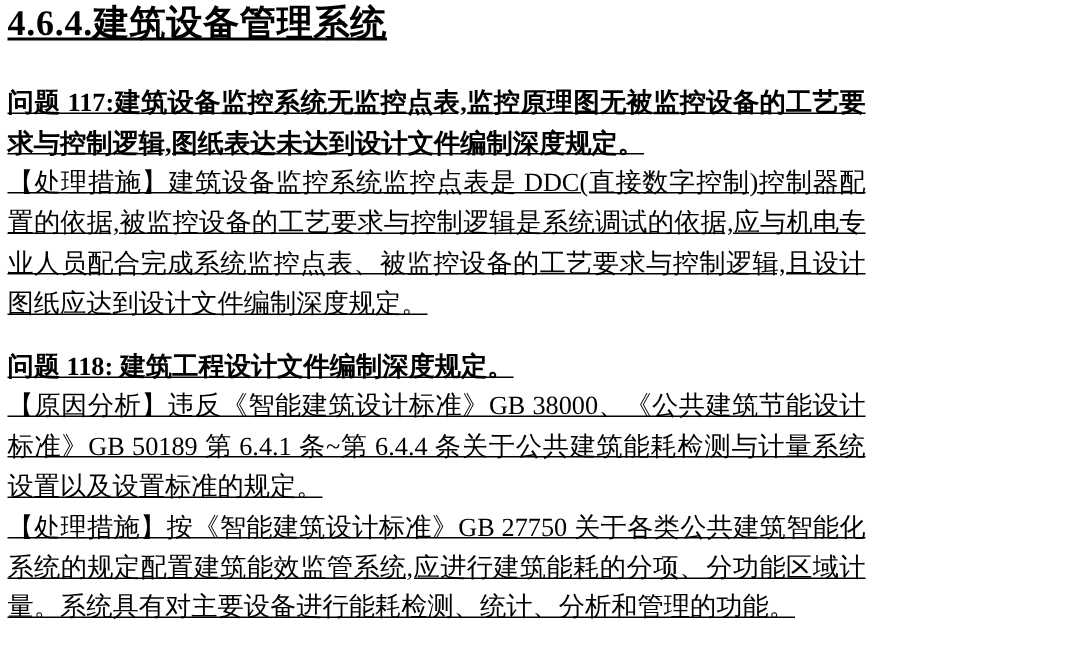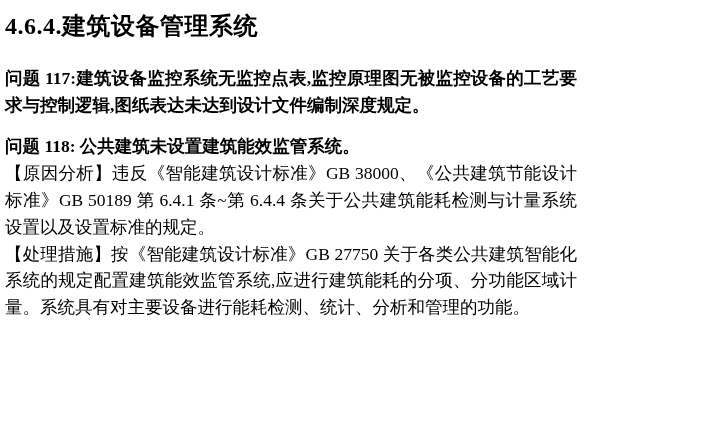--- a/index.html
+++ b/index.html
@@ -11,21 +11,22 @@
     height: 440px;
     background: #ffffff;
     color: #000000;
     font-family: "Liberation Serif", "DejaVu Serif", serif;
     overflow: hidden;
   }
   .page {
     box-sizing: border-box;
     width: 581px;
     height: 440px;
-    padding: 12px 4px 0 5px;
+    padding: 2px 4px 0 5px;
+    text-decoration: underline;
   }
   .section-title {
     font-size: 24px;
     font-weight: bold;
     line-height: 1.2;
     margin: 0;
     letter-spacing: 0.5px;
     white-space: nowrap;
   }
   .issue {
@@ -51,21 +52,22 @@
 </style>
 </head>
 <body>
 
 <div class="page">
 
   <h1 class="section-title">4.6.4.建筑设备管理系统</h1>
 
   <section class="issue issue-first">
     <p class="problem">问题 117:建筑设备监控系统无监控点表,监控原理图无被监控设备的工艺要求与控制逻辑,图纸表达未达到设计文件编制深度规定。</p>
+    <p class="treatment">【处理措施】建筑设备监控系统监控点表是 DDC(直接数字控制)控制器配置的依据,被监控设备的工艺要求与控制逻辑是系统调试的依据,应与机电专业人员配合完成系统监控点表、被监控设备的工艺要求与控制逻辑,且设计图纸应达到设计文件编制深度规定。</p>
   </section>
 
   <section class="issue issue-second">
-    <p class="problem">问题 118: 公共建筑未设置建筑能效监管系统。</p>
+    <p class="problem">问题 118: 建筑工程设计文件编制深度规定。</p>
     <p class="cause">【原因分析】违反《智能建筑设计标准》GB 38000、《公共建筑节能设计标准》GB 50189 第 6.4.1 条~第 6.4.4 条关于公共建筑能耗检测与计量系统设置以及设置标准的规定。</p>
     <p class="treatment">【处理措施】按《智能建筑设计标准》GB 27750 关于各类公共建筑智能化系统的规定配置建筑能效监管系统,应进行建筑能耗的分项、分功能区域计量。系统具有对主要设备进行能耗检测、统计、分析和管理的功能。</p>
   </section>
 
 </div>
 
 </body></html>

